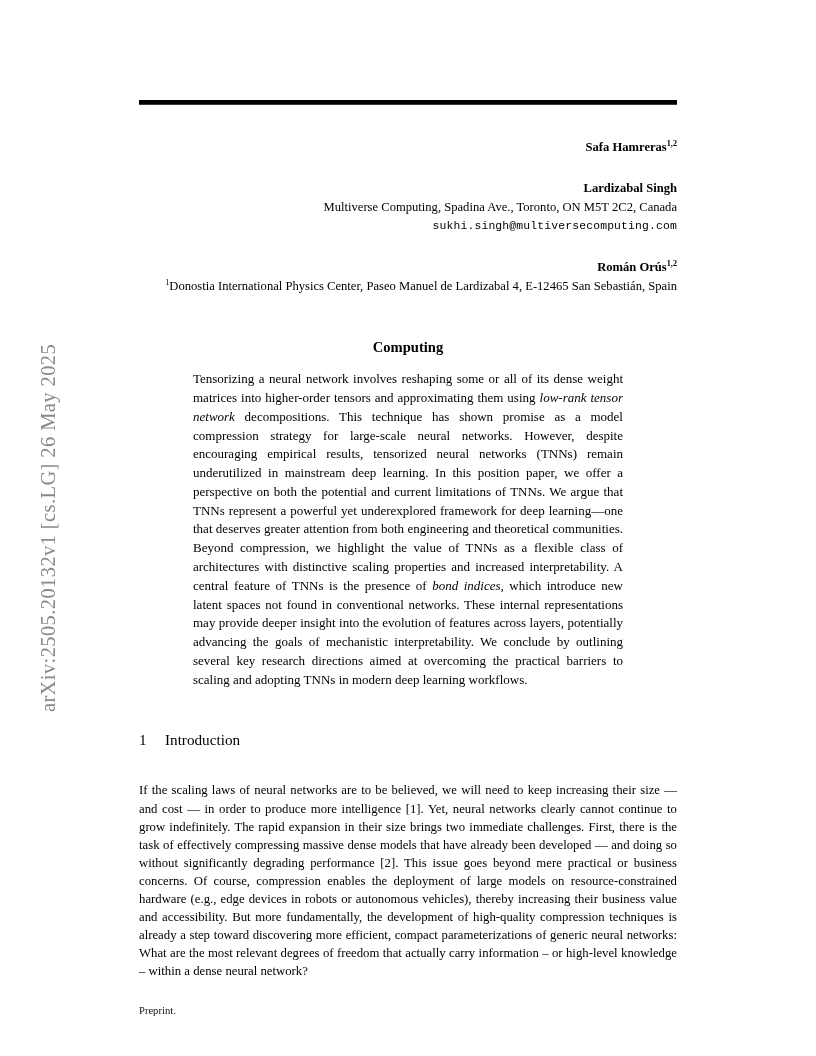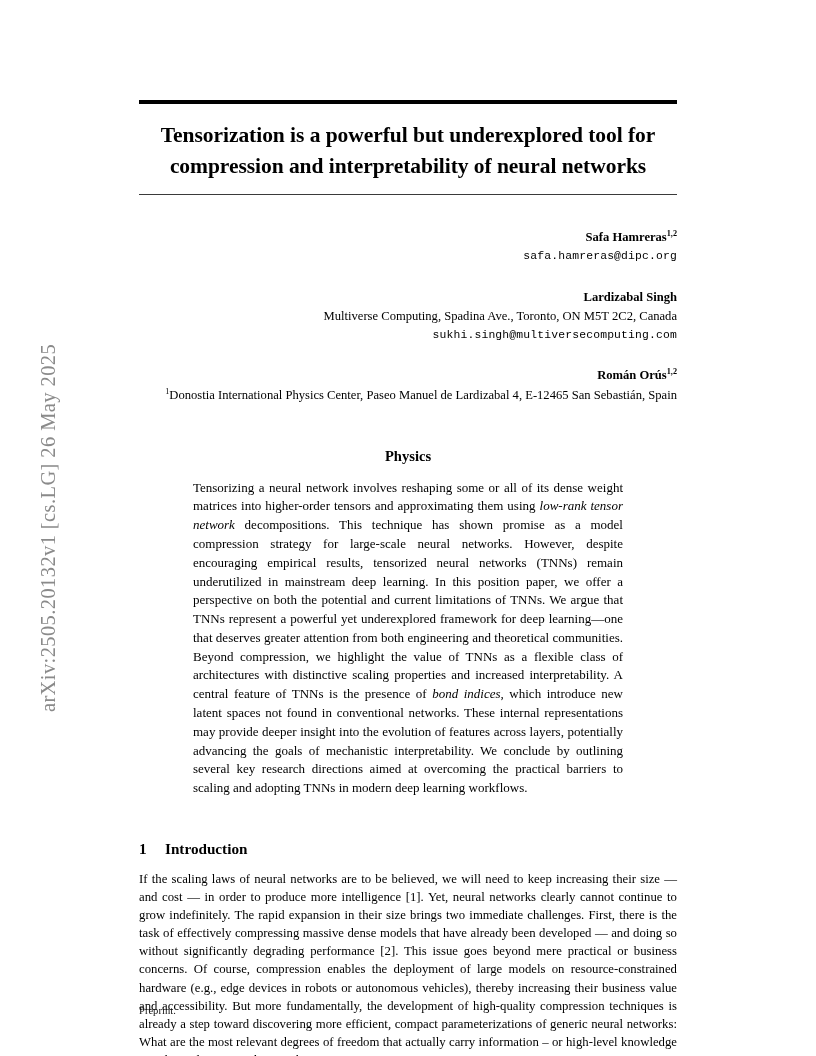--- a/index.html
+++ b/index.html
@@ -125,22 +125,22 @@
     hyphens: none;
   }
   #abstract-body i { font-style: italic; }
 
   
   #intro-section {
     margin-top: 42px;
   }
   #intro-heading {
     font-size: 15.2px;
-    font-weight: bold;
-    margin-bottom: 12px;
+    font-weight: normal;
+    margin-bottom: 32px;
   }
   #intro-heading .sec-num {
     display: inline-block;
     width: 26px;
   }
   #intro-body {
     font-size: 12.75px;
     line-height: 1.42;
     text-align: justify;
     text-justify: inter-word;
@@ -163,55 +163,50 @@
 <div id="page">
 
   <div id="arxiv-stamp">
     <span class="stamp-text">arXiv:2505.20132v1  [cs.LG]  26 May 2025</span>
   </div>
 
   <div id="content">
 
     <div id="title-block">
       <div class="rule-thick"></div>
-      <h1 id="paper-title">
-        <span class="tline">Tensorization is a powerful but underexplored tool for</span>
-        <span class="tline">compression and interpretability of neural networks</span>
-      </h1>
       <div class="rule-thin"></div>
     </div>
 
     <div id="authors">
 
       <div class="author-group">
         <div class="author-name">
           <span>Safa Hamreras</span><sup>1,2</sup>
         </div>
-        <div class="author-email">safa.hamreras@dipc.org</div>
       </div>
 
       <div class="author-group">
         <div class="author-name">Lardizabal Singh</div>
         <div class="author-affil">Multiverse Computing, Spadina Ave., Toronto, ON M5T 2C2, Canada</div>
         <div class="author-email">sukhi.singh@multiversecomputing.com</div>
       </div>
 
       <div class="author-group">
         <div class="author-name">
           <span>Román Orús</span><sup>1,2</sup>
         </div>
         <div class="author-affil">
           <sup>1</sup><span>Donostia International Physics Center, Paseo Manuel de Lardizabal 4, E-12465 San Sebastián, Spain</span>
         </div>
       </div>
 
     </div>
 
     <div id="abstract-section">
-      <div id="abstract-heading">Physics</div>
+      <div id="abstract-heading">Computing</div>
       <div id="abstract-body"><span>Tensorizing a neural network involves reshaping some or all of its dense weight matrices into higher-order tensors and approximating them using </span><i>low-rank tensor network</i><span> decompositions. This technique has shown promise as a model compression strategy for large-scale neural networks. However, despite encouraging empirical results, tensorized neural networks (TNNs) remain underutilized in mainstream deep learning. In this position paper, we offer a perspective on both the potential and current limitations of TNNs. We argue that TNNs represent a powerful yet underexplored framework for deep learning—one that deserves greater attention from both engineering and theoretical communities. Beyond compression, we highlight the value of TNNs as a flexible class of architectures with distinctive scaling properties and increased interpretability. A central feature of TNNs is the presence of </span><i>bond indices</i><span>, which introduce new latent spaces not found in conventional networks. These internal representations may provide deeper insight into the evolution of features across layers, potentially advancing the goals of mechanistic interpretability. We conclude by outlining several key research directions aimed at overcoming the practical barriers to scaling and adopting TNNs in modern deep learning workflows.</span></div>
     </div>
 
     <div id="intro-section">
       <div id="intro-heading">
         <span class="sec-num">1</span><span>Introduction</span>
       </div>
       <div id="intro-body">If the scaling laws of neural networks are to be believed, we will need to keep increasing their size — and cost — in order to produce more intelligence [1]. Yet, neural networks clearly cannot continue to grow indefinitely. The rapid expansion in their size brings two immediate challenges. First, there is the task of effectively compressing massive dense models that have already been developed — and doing so without significantly degrading performance [2]. This issue goes beyond mere practical or business concerns. Of course, compression enables the deployment of large models on resource-constrained hardware (e.g., edge devices in robots or autonomous vehicles), thereby increasing their business value and accessibility. But more fundamentally, the development of high-quality compression techniques is already a step toward discovering more efficient, compact parameterizations of generic neural networks: What are the most relevant degrees of freedom that actually carry information – or high-level knowledge – within a dense neural network?</div>
     </div>
 

